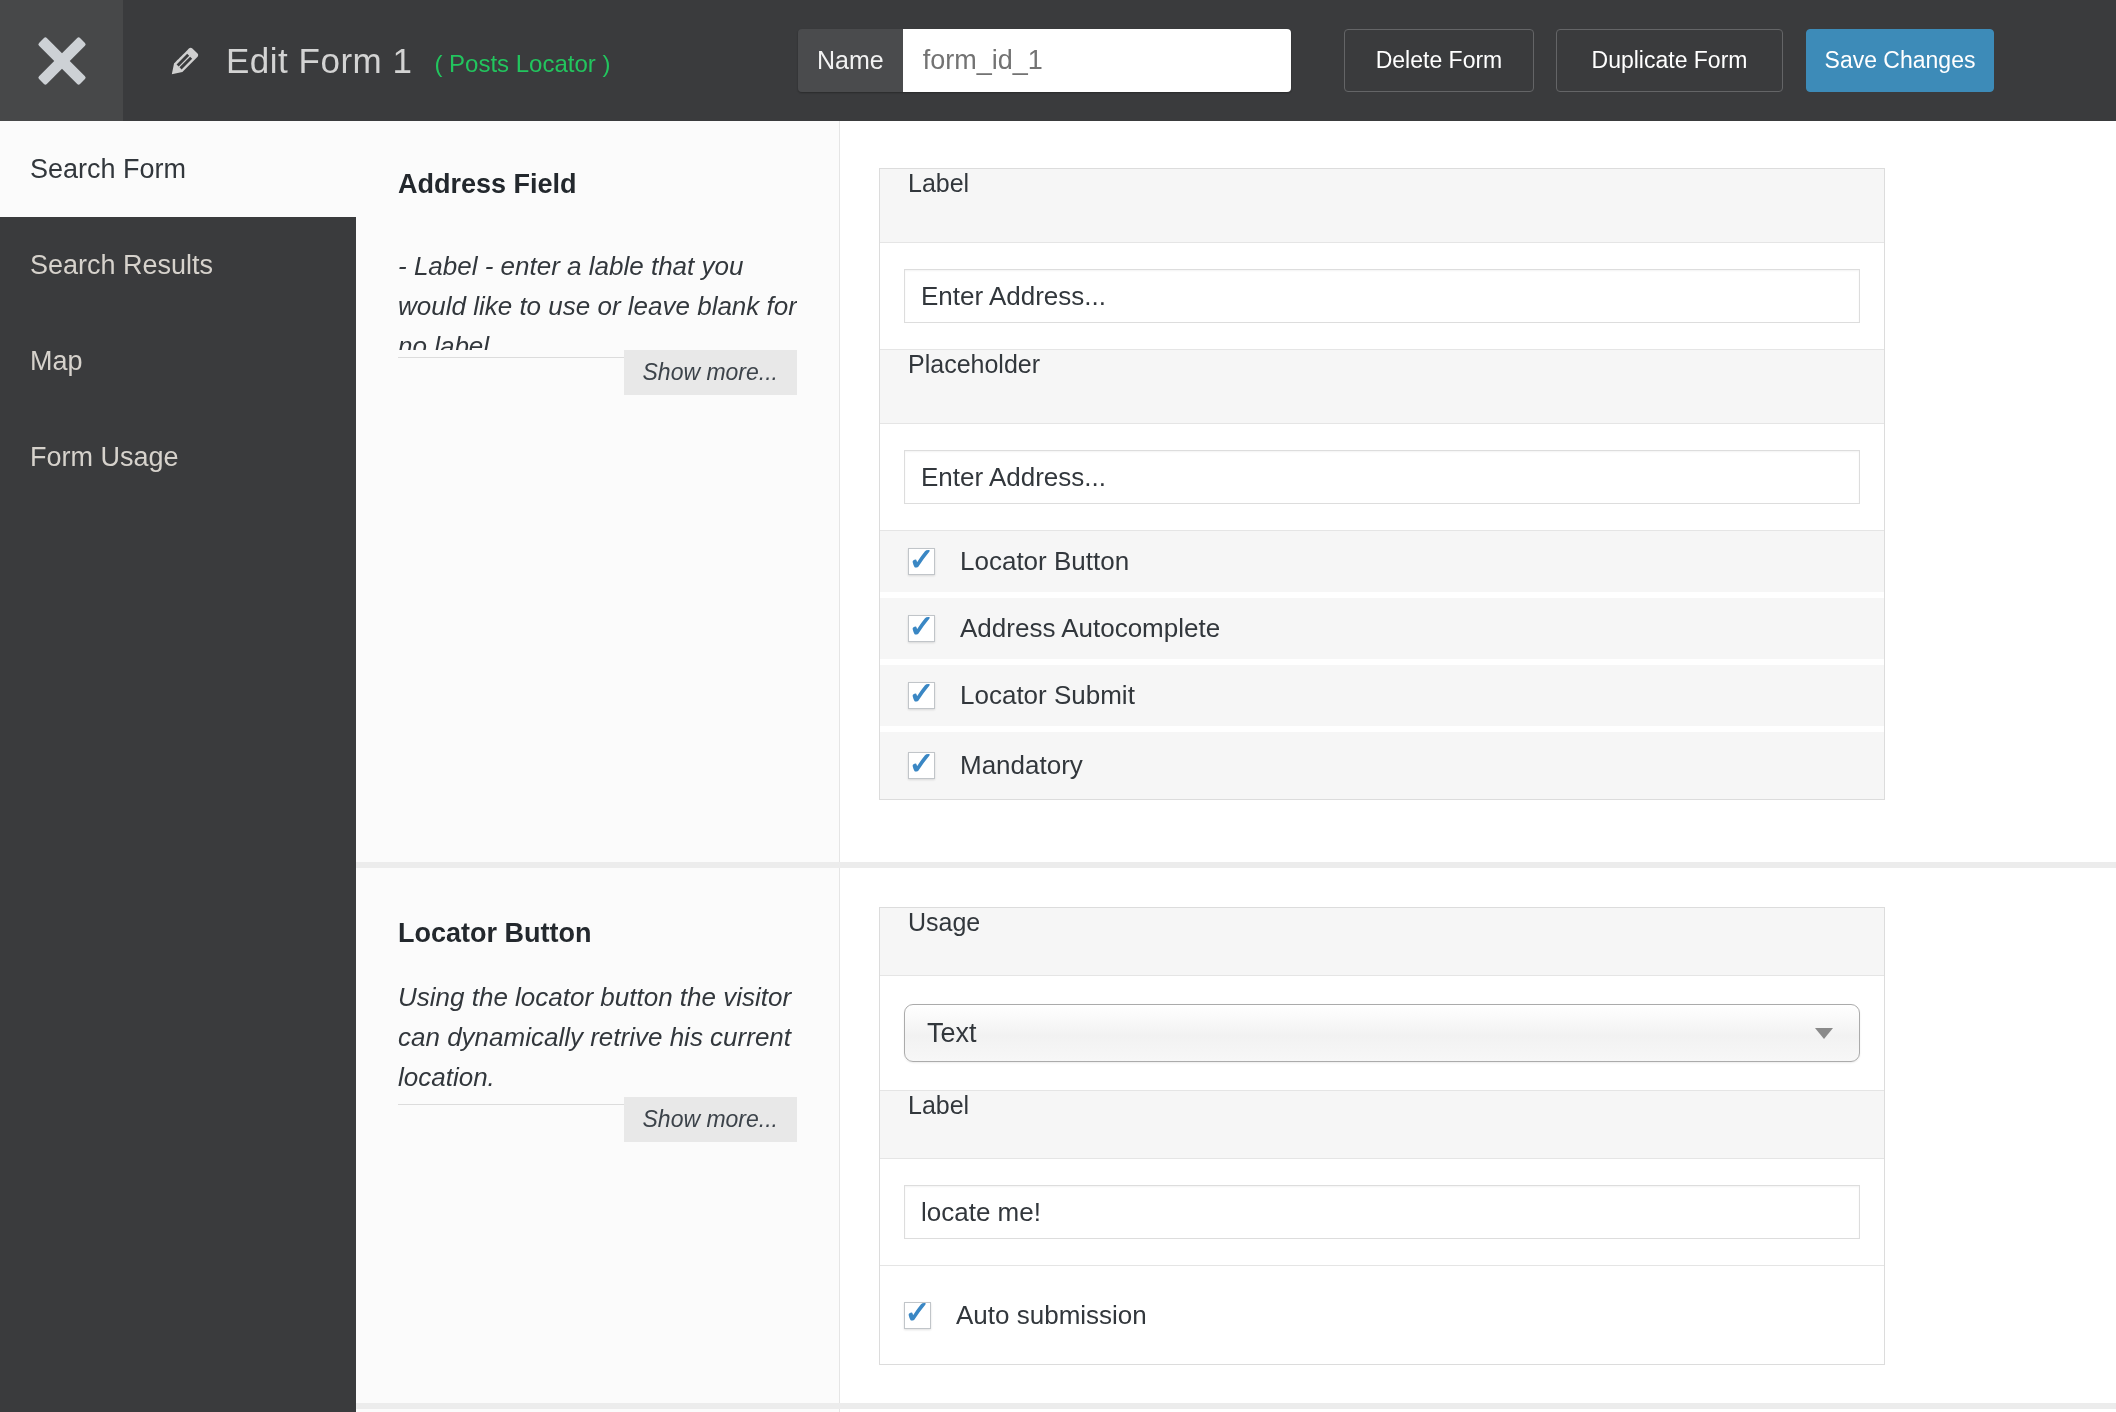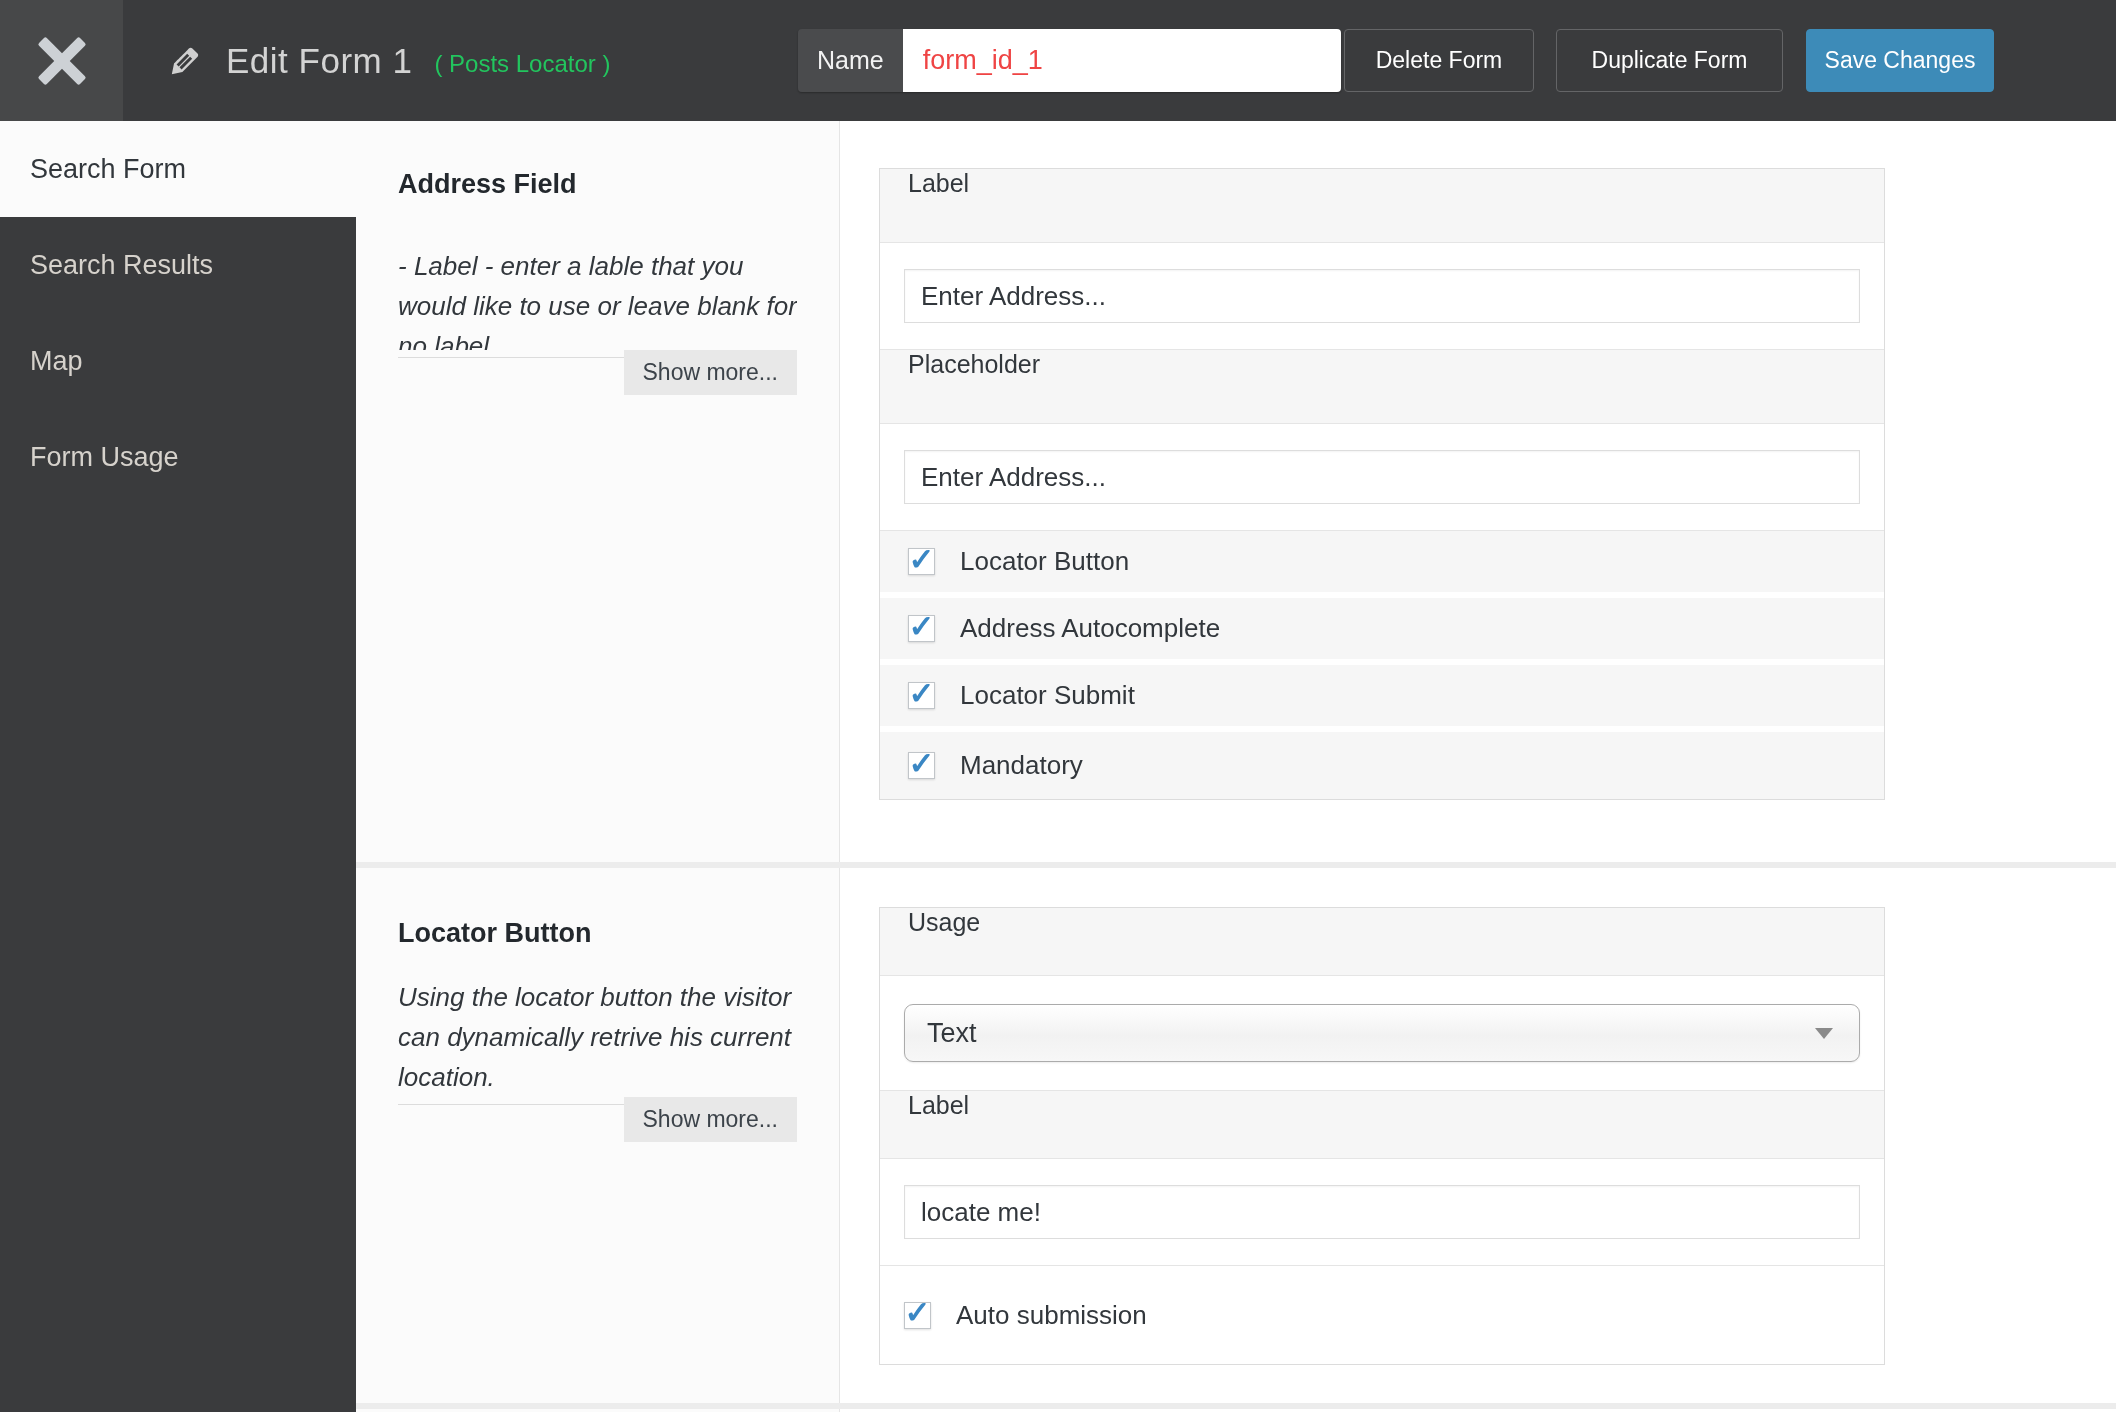--- a/index.html
+++ b/index.html
@@ -20,21 +20,21 @@
   .title-wrap { position:absolute; left:166px; top:0; height:121px; display:flex; align-items:center; gap:22px; }
   .pencil-icon { width:38px; height:38px; }
   .pencil-icon svg { width:38px; height:38px; fill:#d0d0d0; }
   .page-title { font-size:35px; font-weight:400; color:#d3d3d3; letter-spacing:0.5px; }
   .page-subtitle { font-size:24px; color:#22c55e; padding-top:6px; }
 
   .name-group { position:absolute; left:798px; top:29px; height:63px; display:flex; border-radius:4px; overflow:hidden;
                 box-shadow:0 1px 2px rgba(0,0,0,.3); }
   .name-label { background:#4a4b4d; color:#f2f2f2; font-size:25px; display:flex; align-items:center;
                 padding:0 19px; }
-  .name-input { width:438px; border:none; outline:none; background:#fff; color:#ef4444;
+  .name-input { width:388px; border:none; outline:none; background:#fff; color:#737373;
                 font-size:27px; padding:0 20px; font-family:inherit; }
 
   .tb-btn { position:absolute; top:29px; height:63px; background:transparent; color:#fff;
             border:1px solid #646567; border-radius:4px; font-size:23px; font-family:inherit; cursor:pointer; }
   .tb-btn.delete    { left:1344px; width:190px; }
   .tb-btn.duplicate { left:1556px; width:227px; }
   .tb-btn.save      { left:1806px; width:188px; background:#3d8bb8; border-color:#3d8bb8; }
 
   
   .sidebar { position:absolute; left:0; top:121px; width:356px; height:1291px; background:#3a3b3d; }
@@ -53,21 +53,21 @@
   .desc-block { position:absolute; left:0; width:484px; padding:0 43px 0 42px; z-index:3; }
   .desc-block.one { top:48px; }
   .desc-block.two { top:797px; }
   .desc-heading { font-size:27px; font-weight:bold; color:#23282d; }
   .desc-text { font-style:italic; font-size:26px; line-height:40px; color:#32373c; }
   .desc-block.one .desc-heading { margin-bottom:46px; }
   .desc-block.two .desc-heading { margin-bottom:28px; }
   .desc-text.clipped { max-height:104px; overflow:hidden; }
   .show-more-row { display:flex; align-items:flex-start; margin-top:0px; }
   .show-more-row .rule { flex:1; height:1px; background:#dcdcdc; margin-top:7px; }
-  .show-more-btn { background:#e8e8e8; border:none; font-family:inherit; 
+  .show-more-btn { background:#e8e8e8; border:none; font-family:inherit; font-style:italic;
                    font-size:23px; color:#3c434a; padding:9px 19px; cursor:pointer; white-space:nowrap; }
 
   
   .panel { position:absolute; left:523px; width:1006px; border:1px solid #dcdcdc; background:#fff; z-index:3; }
   .panel.one { top:47px; }
   .panel.two { top:786px; }
 
   .row-header { background:#f6f6f6; border-bottom:1px solid #e5e5e5; padding-left:28px;
                 font-size:25px; color:#32373c; display:flex; align-items:flex-start; }
   .panel.one .row-header { height:74px; }

